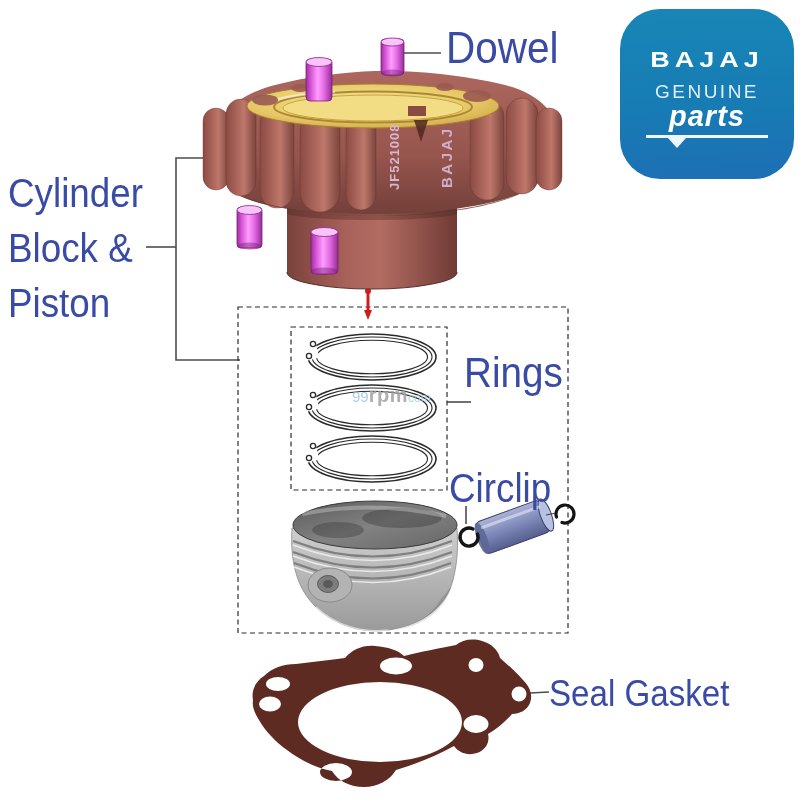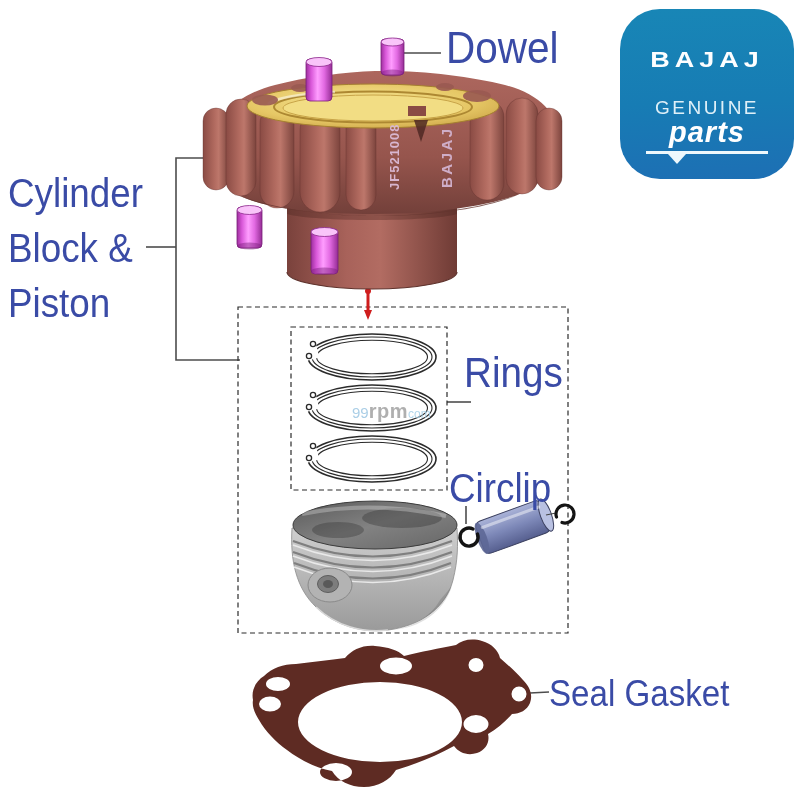--- a/index.html
+++ b/index.html
@@ -12,27 +12,27 @@
   .lbl-block{left:8px;top:166px;font-size:40px;line-height:55px;}
   .lbl-rings{left:464px;top:349px;font-size:42px;}
   .lbl-circlip{left:449px;top:465px;font-size:40px;}
   .lbl-seal{left:549px;top:673px;font-size:36px;}
   
   .logo{position:absolute;left:620px;top:9px;width:174px;height:170px;border-radius:40px;
         background:linear-gradient(178deg,#1886b6 0%,#177cb4 55%,#1d6fb4 100%);
         text-align:center;color:#fff;}
   .logo .brand{margin-top:36px;font-size:27px;font-weight:700;letter-spacing:5px;
                transform:scaleY(.82);color:#fdfeff;}
-  .logo .genuine{margin-top:21px;font-size:19px;letter-spacing:2.5px;color:#dff0f8;font-weight:400;}
+  .logo .genuine{margin-top:5px;font-size:19px;letter-spacing:2.5px;color:#dff0f8;font-weight:400;}
   .logo .parts{margin-top:-3px;font-size:29px;font-weight:700;letter-spacing:1px;color:#ffffff;font-style:italic;}
   .logo .rule{width:122px;height:3px;background:#eef8fc;margin:2px auto 0 26px;}
   .logo .tri{width:0;height:0;margin-left:48px;border-left:9px solid transparent;
              border-right:9px solid transparent;border-top:10px solid #eef8fc;}
   
-  .wm{position:absolute;left:352px;top:400px;opacity:.85;white-space:nowrap;}
+  .wm{position:absolute;left:352px;top:384px;opacity:.85;white-space:nowrap;}
   .wm .n{font-size:15px;color:#9cc6e2;}
   .wm .r{font-size:20px;color:#a2a2a2;font-weight:600;letter-spacing:.5px;}
   .wm .c{font-size:12px;color:#a4cfe8;}
 </style>
 </head>
 <body>
 
 <div class="stage">
 
   <svg class="art" width="800" height="800" viewBox="0 0 800 800">

